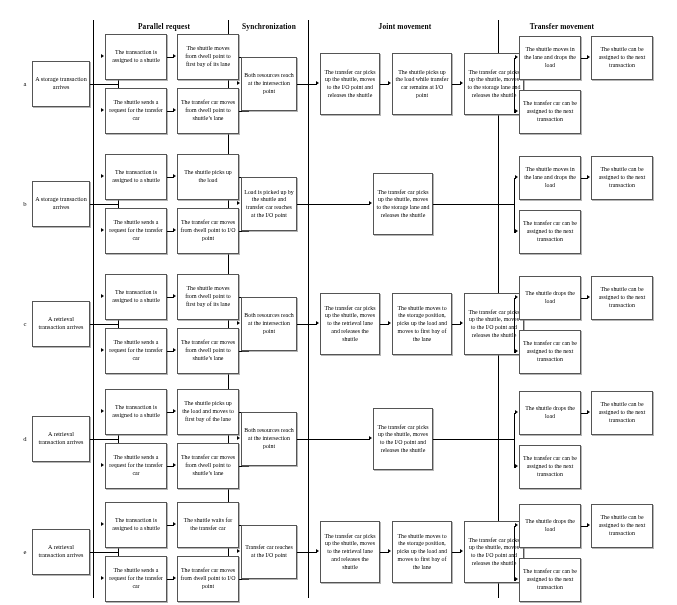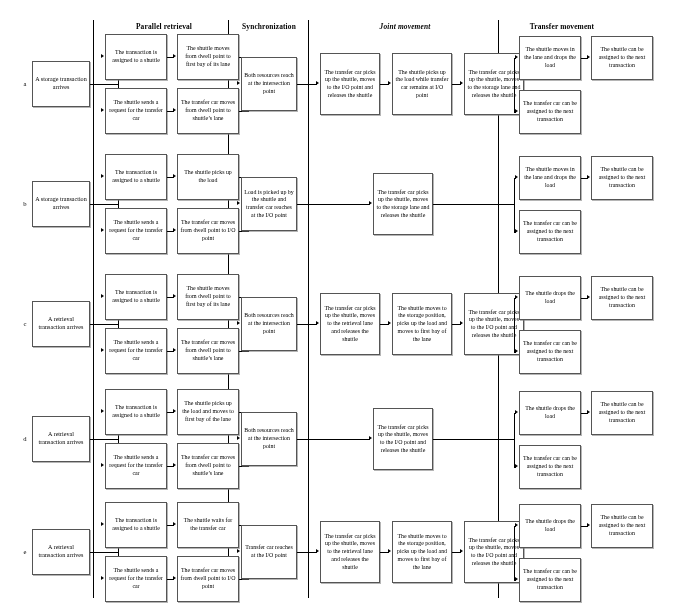--- a/index.html
+++ b/index.html
@@ -65,23 +65,23 @@
     width:0;height:0;
     border-top:2.6px solid transparent;
     border-bottom:2.6px solid transparent;
     border-left:3.6px solid #000;
   }
 </style>
 </head>
 <body>
 
 <div id="canvas">
-    <div class="col-head" style="left: 100px; top: 22px; width: 128px;">Parallel retrieval</div>
+    <div class="col-head" style="left: 100px; top: 22px; width: 128px;">Parallel request</div>
     <div class="col-head" style="left: 232px; top: 22px; width: 74px;">Synchronization</div>
-    <div class="col-head" style="left: 312px; top: 22px; width: 186px; font-style: italic;">Joint  movement</div>
+    <div class="col-head" style="left: 312px; top: 22px; width: 186px;">Joint  movement</div>
     <div class="col-head" style="left: 502px; top: 22px; width: 120px;">Transfer  movement</div>
     <div class="vdiv" style="left: 93px;"></div>
     <div class="vdiv" style="left: 228px;"></div>
     <div class="vdiv" style="left: 308px;"></div>
     <div class="vdiv" style="left: 498px;"></div>
     <div class="row-letter" style="left: 20px; top: 80px;">a</div>
     <div class="box" style="left: 32px; top: 61px; width: 58px; height: 46px; font-size: 6.1px;">
       <span>A storage transaction arrives</span>
     </div>
     <div class="ln lnh" style="left: 90px; top: 84px; width: 28px;"></div>

